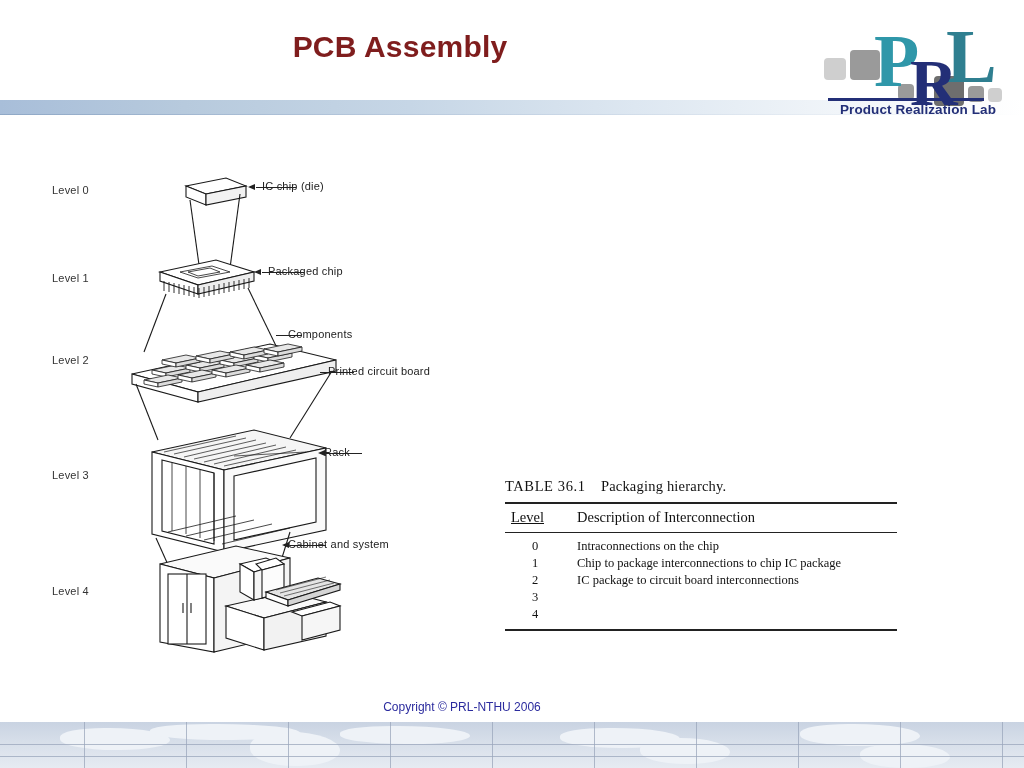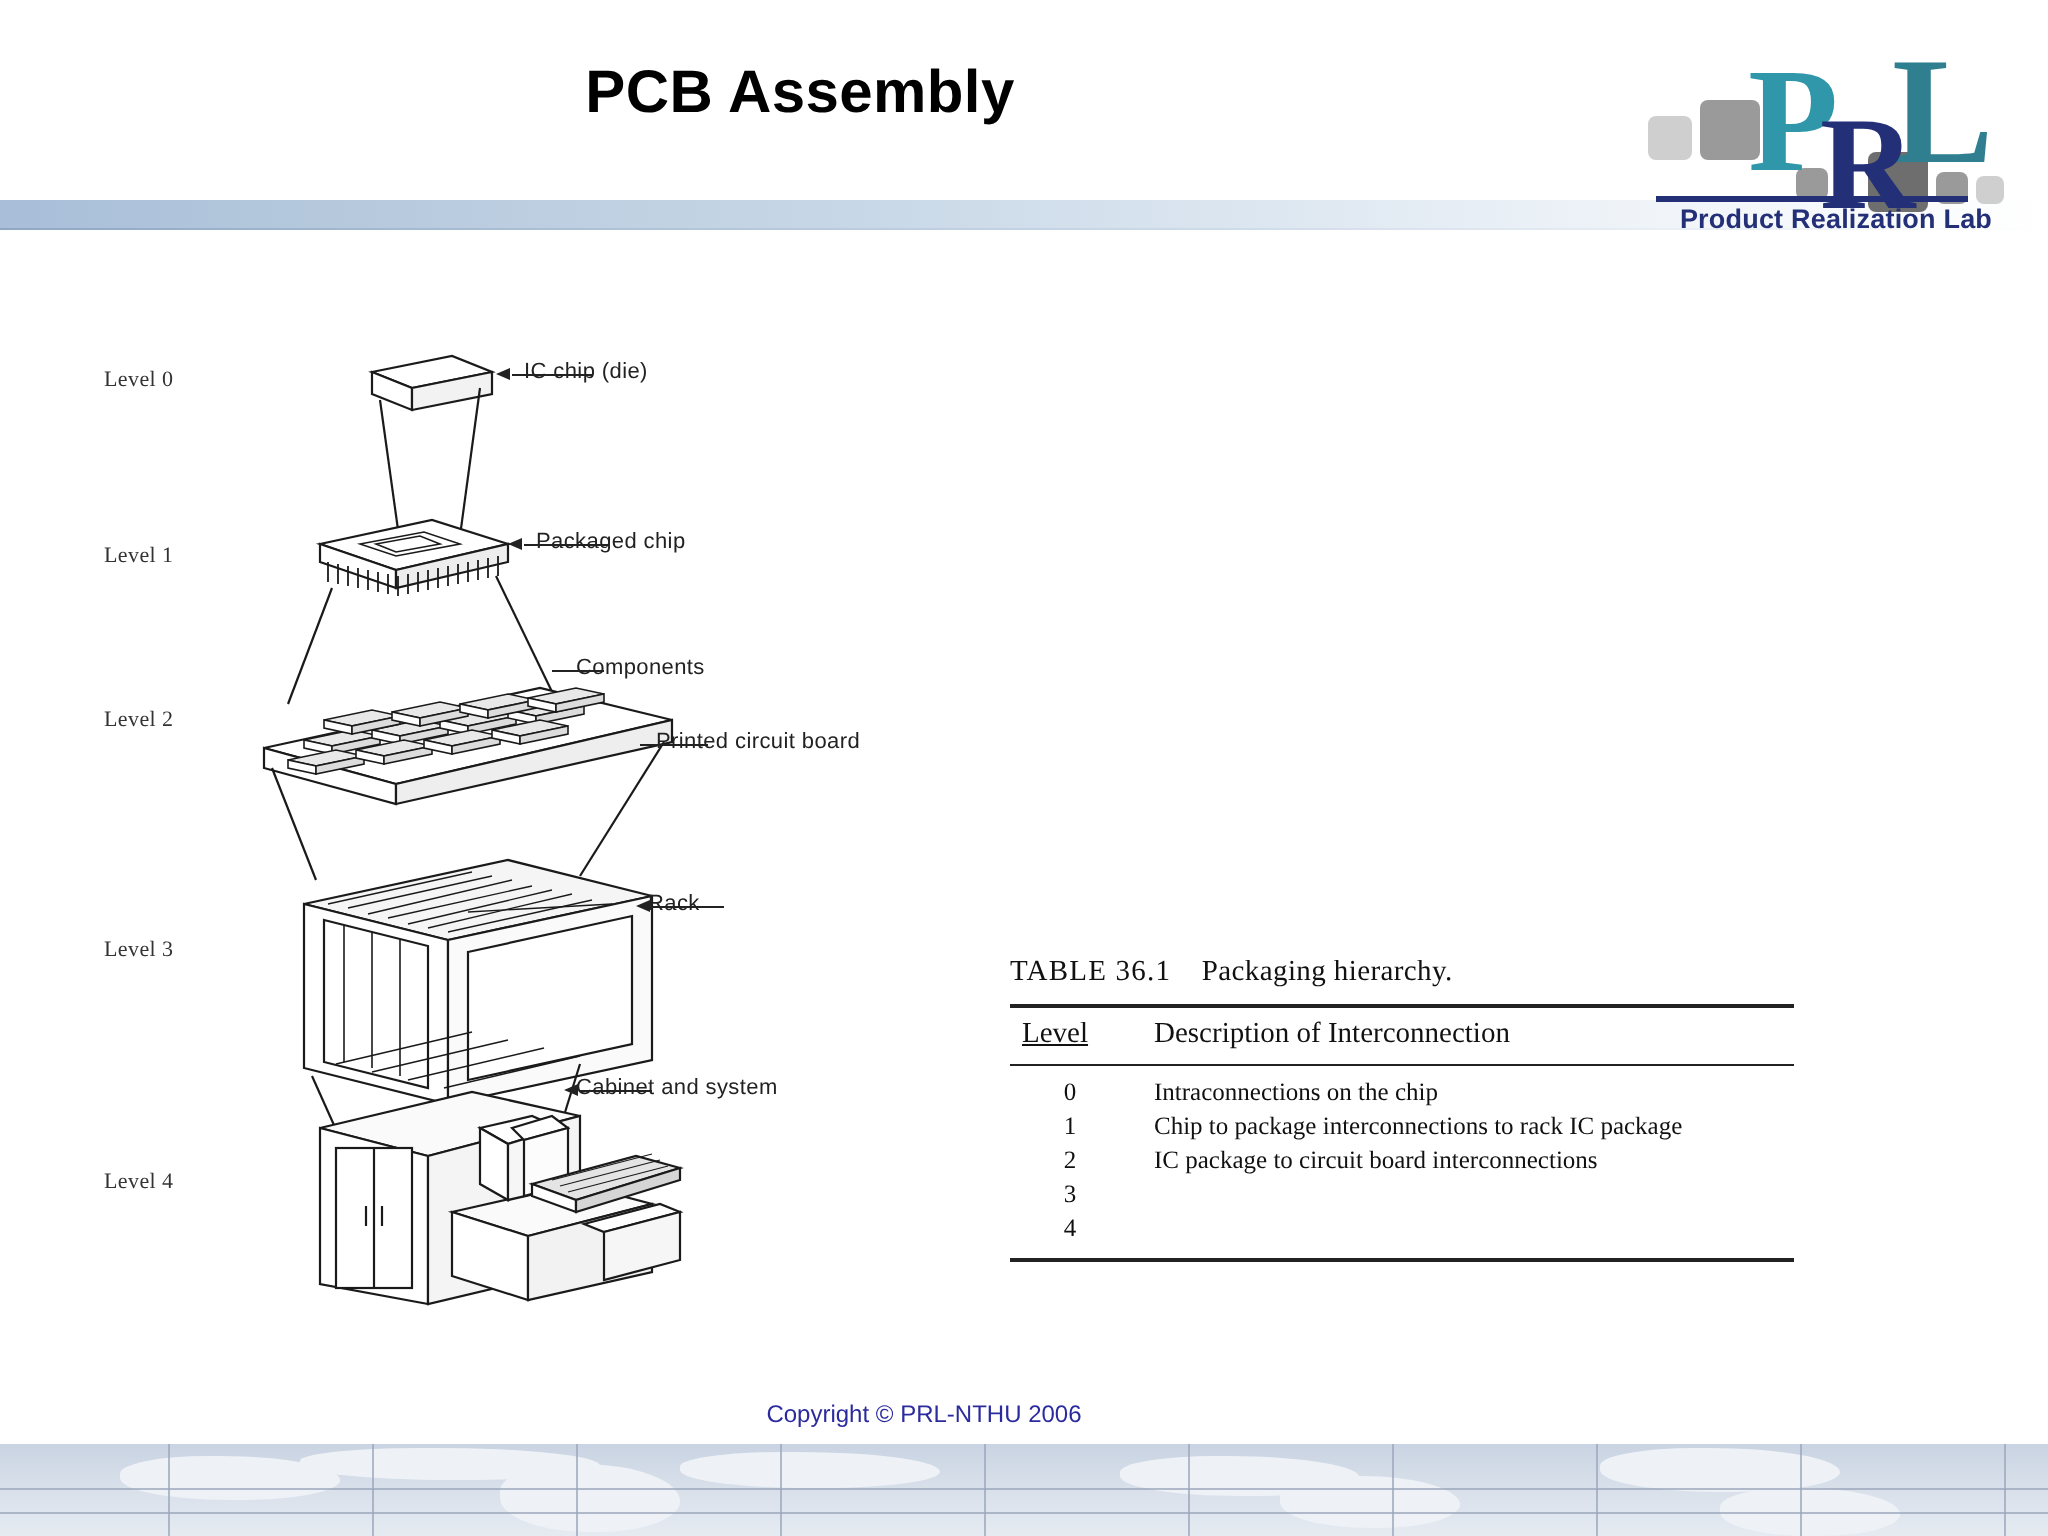--- a/index.html
+++ b/index.html
@@ -2,21 +2,21 @@
 <html><head>
 <meta charset="utf-8">
 <style>
   html,body{margin:0;padding:0;background:#fff;}
   body{width:1024px;height:768px;position:relative;overflow:hidden;
        font-family:"Liberation Sans",sans-serif;}
 
   
   #slide-title{
     position:absolute;left:0;top:30px;width:800px;text-align:center;
-    font-size:30px;font-weight:bold;color:#000000;letter-spacing:.2px;
+    font-size:30px;font-weight:bold;color:#7f1d1d;letter-spacing:.2px;
   }
 
   
   #header-band{
     position:absolute;left:0;top:100px;width:1024px;height:15px;
     background:linear-gradient(to right,#a8bed9 0%,#b7cadd 18%,#c6d6e6 40%,#dde7f1 62%,#f1f5f9 82%,#ffffff 100%);
   }
   #header-band-line{
     position:absolute;left:0;top:114px;width:1024px;height:1px;
     background:linear-gradient(to right,#8fa8c6 0%,#c3d2e3 50%,#ffffff 100%);
@@ -28,21 +28,21 @@
   .logo-letter{position:absolute;font-family:"Liberation Serif",serif;font-weight:bold;line-height:1;}
   #logo-p{left:56px;top:10px;font-size:74px;color:#2f97a9;}
   #logo-r{left:92px;top:36px;font-size:66px;color:#232f77;}
   #logo-l{left:128px;top:4px;font-size:76px;color:#2f7f90;}
   #logo-rule{position:absolute;left:10px;top:84px;width:156px;height:3px;background:#232f77;}
   #logo-text{position:absolute;left:8px;top:88px;width:184px;text-align:center;
      font-size:13.5px;font-weight:bold;color:#232f77;letter-spacing:.1px;}
 
   
   #figure{position:absolute;left:40px;top:160px;width:440px;height:510px;}
-  .lvl-label{position:absolute;font-size:11px;color:#333;letter-spacing:.2px;font-family:Liberation Serif, serif;}
+  .lvl-label{position:absolute;font-size:11px;color:#333;letter-spacing:.2px;}
   .call-label{position:absolute;font-size:11px;color:#222;letter-spacing:.2px;white-space:nowrap;}
   .ln{position:absolute;background:#222;}
   .hline{height:1px;}
   .arrow-l{position:absolute;width:0;height:0;border-top:3.5px solid transparent;
      border-bottom:3.5px solid transparent;border-right:7px solid #222;}
 
   
   #table{position:absolute;left:505px;top:478px;width:392px;
      font-family:"Liberation Serif",serif;color:#111;}
   #tbl-caption{font-size:14.5px;letter-spacing:.2px;margin-bottom:7px;}
@@ -302,21 +302,21 @@
     <div class="c-desc">Description of Interconnection</div>
   </div>
   <div class="rule-thin"></div>
   <div id="tbl-body">
     <div class="tbl-row">
       <div class="c-level">0</div>
       <div class="c-desc">Intraconnections on the chip</div>
     </div>
     <div class="tbl-row">
       <div class="c-level">1</div>
-      <div class="c-desc">Chip to package interconnections to rack IC package</div>
+      <div class="c-desc">Chip to package interconnections to chip IC package</div>
     </div>
     <div class="tbl-row">
       <div class="c-level">2</div>
       <div class="c-desc">IC package to circuit board interconnections</div>
     </div>
     <div class="tbl-row">
       <div class="c-level">3</div>
     </div>
     <div class="tbl-row">
       <div class="c-level">4</div>

